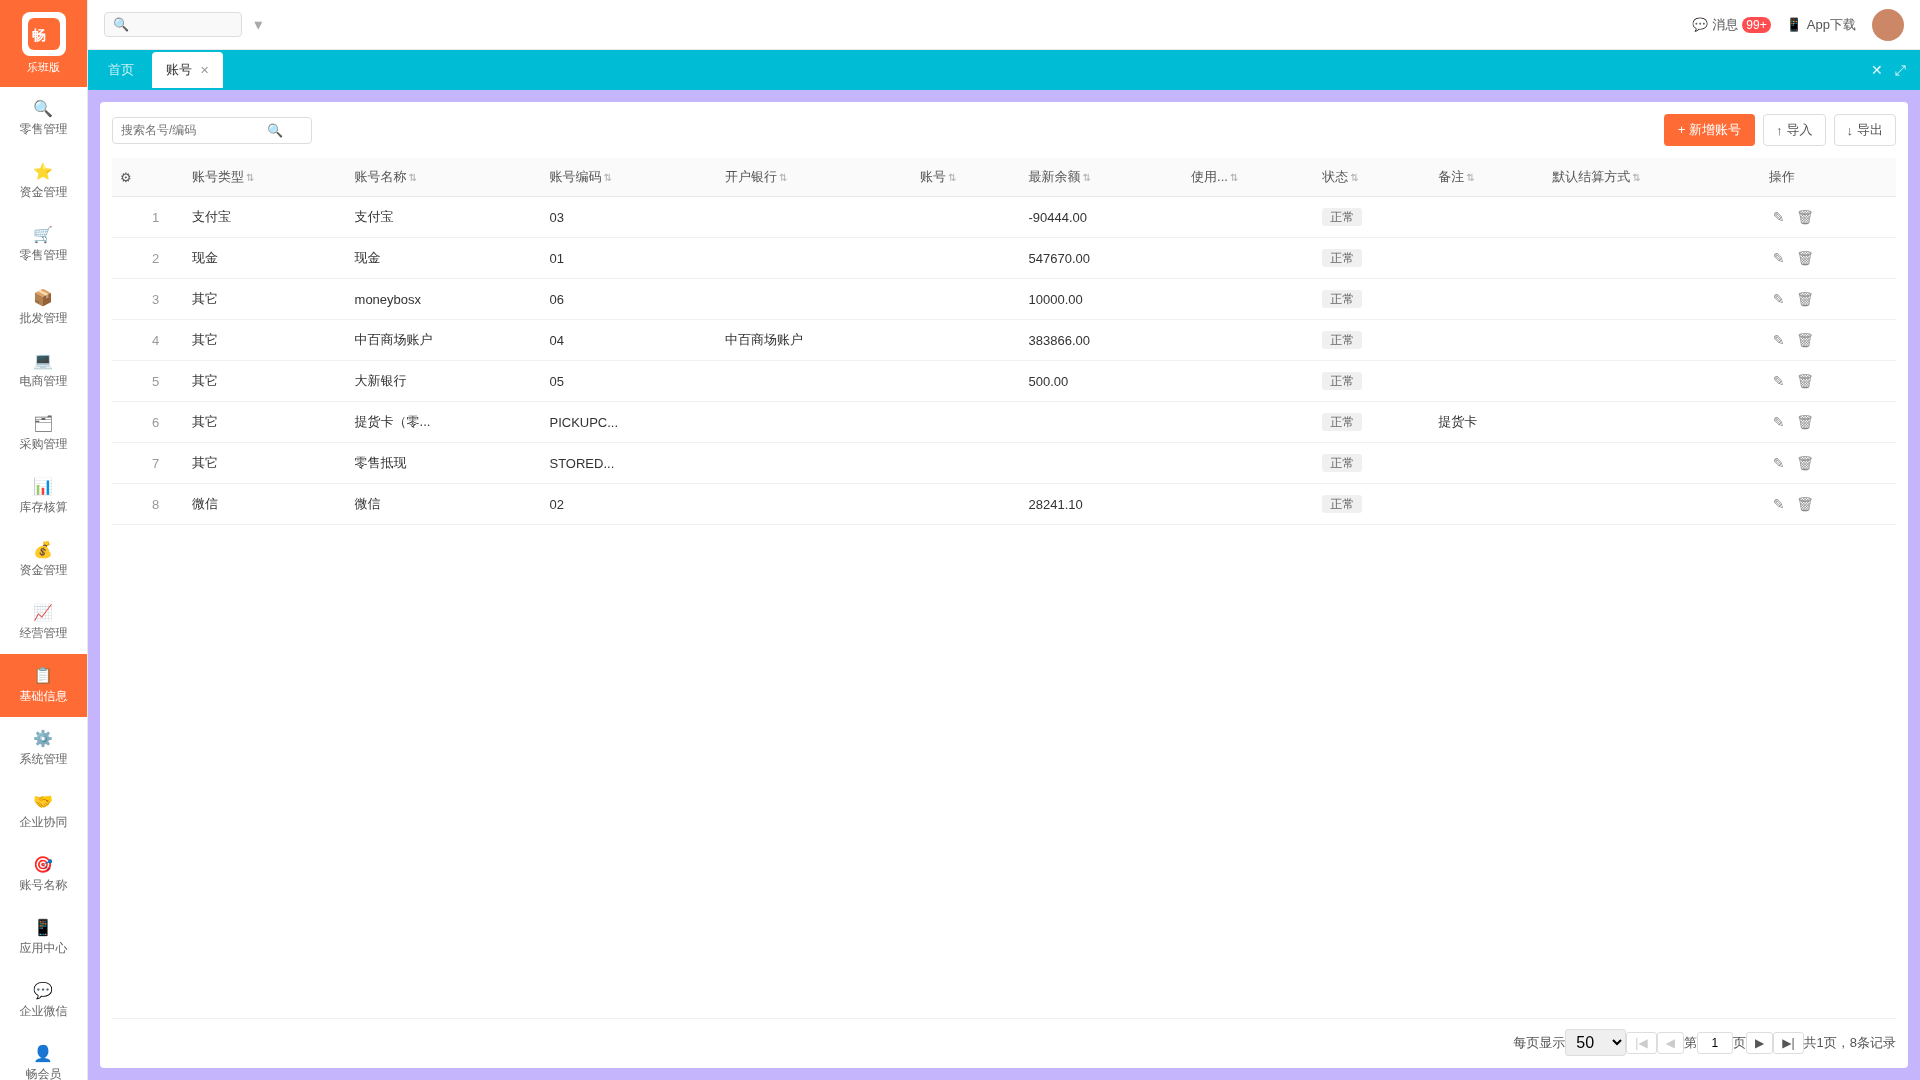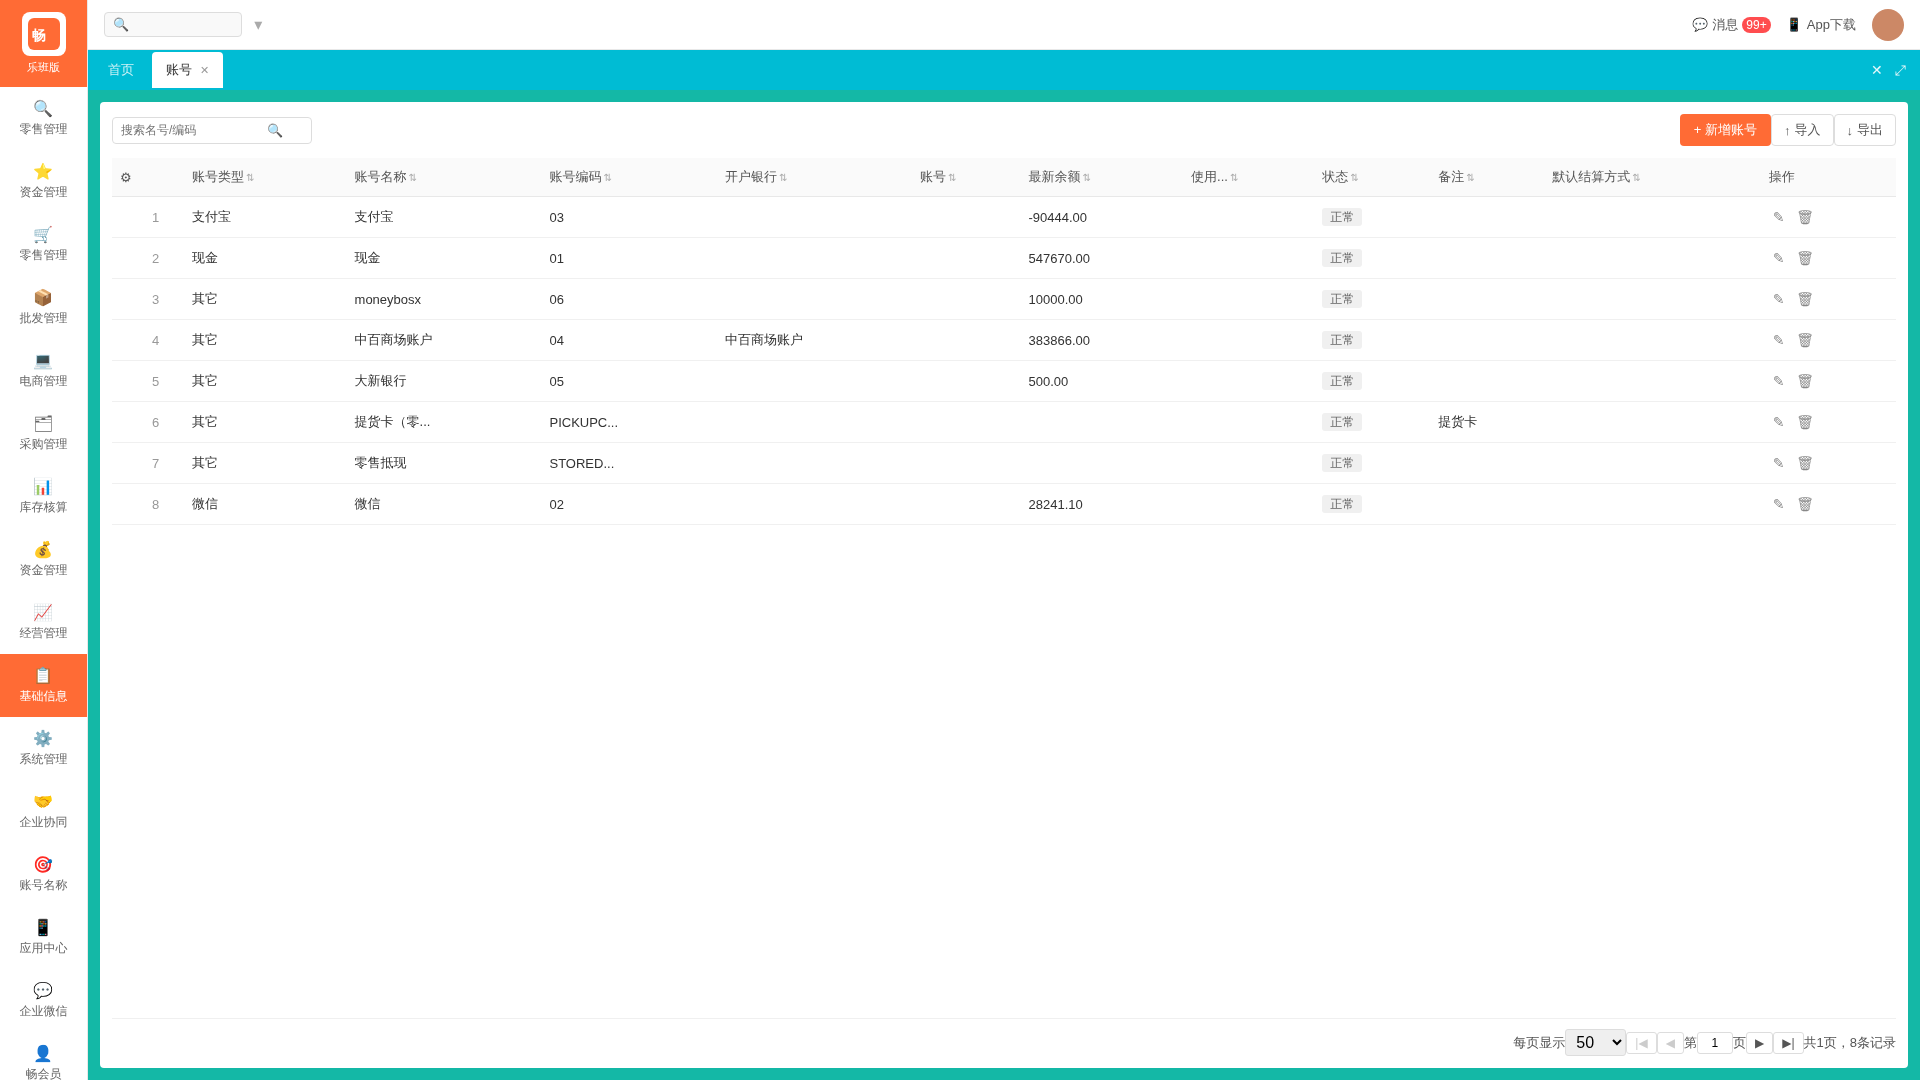--- a/index.html
+++ b/index.html
@@ -170,21 +170,21 @@
     .tab-action-btn {
       color: rgba(255,255,255,0.9);
       cursor: pointer;
       font-size: 14px;
       padding: 2px;
     }
 
     
     .page-content {
       flex: 1;
-      background: #14b8a6;
+      background: #c4b5fd;
       overflow: hidden;
       display: flex;
       flex-direction: column;
     }
     .content-inner {
       margin: 12px;
       background: #fff;
       border-radius: 4px;
       flex: 1;
       display: flex;
@@ -211,20 +211,21 @@
     }
     .search-wrap input {
       border: none;
       outline: none;
       font-size: 12px;
       width: 140px;
       color: #999;
     }
     .toolbar-right {
       display: flex;
+      gap: 8px;
     }
     .btn-add {
       background: #ff6b35;
       color: #fff;
       border: none;
       padding: 7px 14px;
       border-radius: 4px;
       cursor: pointer;
       font-size: 13px;
       display: flex;

